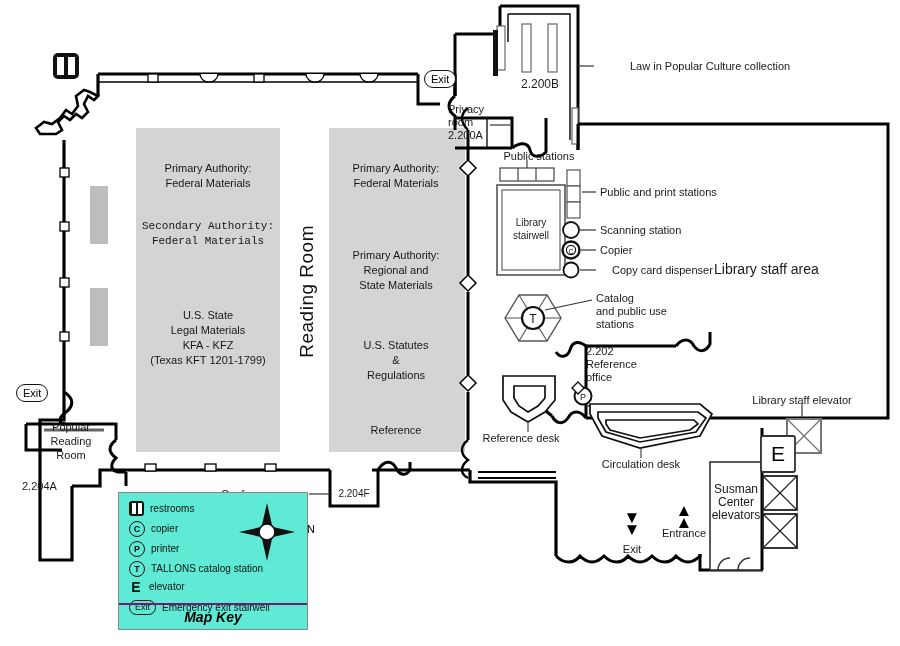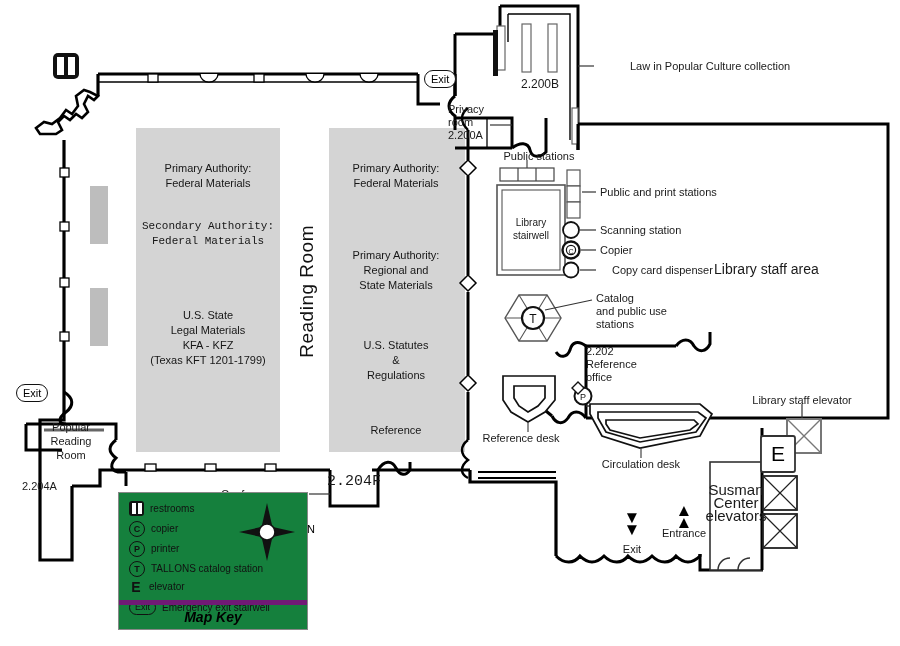--- a/index.html
+++ b/index.html
@@ -8,25 +8,25 @@
   #map{position:absolute;left:0;top:0;width:900px;height:646px;}
   .lbl{position:absolute;font-family:"Liberation Sans",sans-serif;
        font-size:11px;line-height:13px;color:#1a1a1a;white-space:pre;}
   .lbl.c{text-align:center;transform:translateX(-50%);}
   .lbl.r{text-align:right;transform:translateX(-100%);}
   .shelf-lbl{position:absolute;text-align:center;transform:translateX(-50%);
        font-size:11px;line-height:15px;color:#161616;white-space:pre;}
   .vert{position:absolute;font-size:19px;letter-spacing:.5px;color:#111;
        writing-mode:vertical-rl;transform:rotate(180deg);white-space:nowrap;}
   .keybox{position:absolute;left:118px;top:492px;width:190px;height:138px;
-       background:#15803d;border:1px solid #888;box-sizing:border-box;}
+       background:#5eead4;border:1px solid #888;box-sizing:border-box;}
   .keyrow{position:absolute;left:10px;font-size:10px;line-height:12px;color:#111;
        white-space:nowrap;display:flex;align-items:center;gap:6px;}
   .keytitle{position:absolute;left:0;right:0;bottom:0;height:24px;
-       border-top:5px solid #701a75;display:flex;align-items:center;
+       border-top:2px solid #701a75;display:flex;align-items:center;
        justify-content:center;font-size:14px;font-style:italic;font-weight:bold;}
   .ic{display:inline-block;flex:none;}
   .ic-rest{width:15px;height:15px;background:#111;border-radius:3px;position:relative;}
   .ic-rest:before,.ic-rest:after{content:"";position:absolute;top:2px;width:4px;height:11px;
        background:#fff;}
   .ic-rest:before{left:2.5px;} .ic-rest:after{right:2.5px;}
   .ic-circ{width:14px;height:14px;border:1.5px solid #111;border-radius:50%;
        display:flex;align-items:center;justify-content:center;
        font-size:9px;font-weight:bold;line-height:1;}
   .ic-e{width:14px;text-align:center;font-size:14px;font-weight:bold;}
@@ -310,28 +310,28 @@
 <div class="lbl c" style="left:540px;top:78px;font-size:12px;">2.200B</div>
 <div class="lbl" style="left:448px;top:103px;font-size:11px;">Privacy
 room</div>
 <div class="lbl" style="left:448px;top:129px;font-size:11px;">2.200A</div>
 <div class="lbl c" style="left:531px;top:216px;font-size:10px;line-height:13px;">Library
 stairwell</div>
 <div class="lbl" style="left:714px;top:263px;font-size:14px;">Library staff area</div>
 <div class="lbl" style="left:586px;top:345px;font-size:11px;">2.202</div>
 <div class="lbl" style="left:586px;top:358px;font-size:11px;">Reference
 office</div>
-<div class="lbl c" style="left:736px;top:483px;font-size:15px;line-height:13px;">Susman
+<div class="lbl c" style="left:736px;top:483px;font-size:12px;line-height:13px;">Susman
 Center
 elevators</div>
 <div class="lbl c" style="left:71px;top:420px;font-size:11px;line-height:14px;">Popular
 Reading
 Room</div>
 <div class="lbl" style="left:22px;top:480px;font-size:11px;">2.204A</div>
-<div class="lbl c" style="left:354px;top:475px;font-size:15px;font-family:Liberation Mono, monospace;">2.204F</div>
+<div class="lbl c" style="left:354px;top:487px;font-size:10px;">2.204F</div>
 <div class="lbl r" style="left:306px;top:488px;font-size:11px;">Conference room</div>
 
 <div class="lbl" style="left:598px;top:60px;font-size:11px;padding-left:32px;">Law in Popular Culture collection</div>
 <div class="lbl c" style="left:527px;top:150px;font-size:11px;padding-left:24px;">Public stations</div>
 <div class="lbl" style="left:600px;top:186px;font-size:11px;">Public and print stations</div>
 <div class="lbl" style="left:600px;top:224px;font-size:11px;">Scanning station</div>
 <div class="lbl" style="left:600px;top:244px;font-size:11px;">Copier</div>
 <div class="lbl" style="left:612px;top:264px;font-size:11px;">Copy card dispenser</div>
 <div class="lbl" style="left:596px;top:292px;font-size:11px;line-height:13px;">Catalog
 and public use

